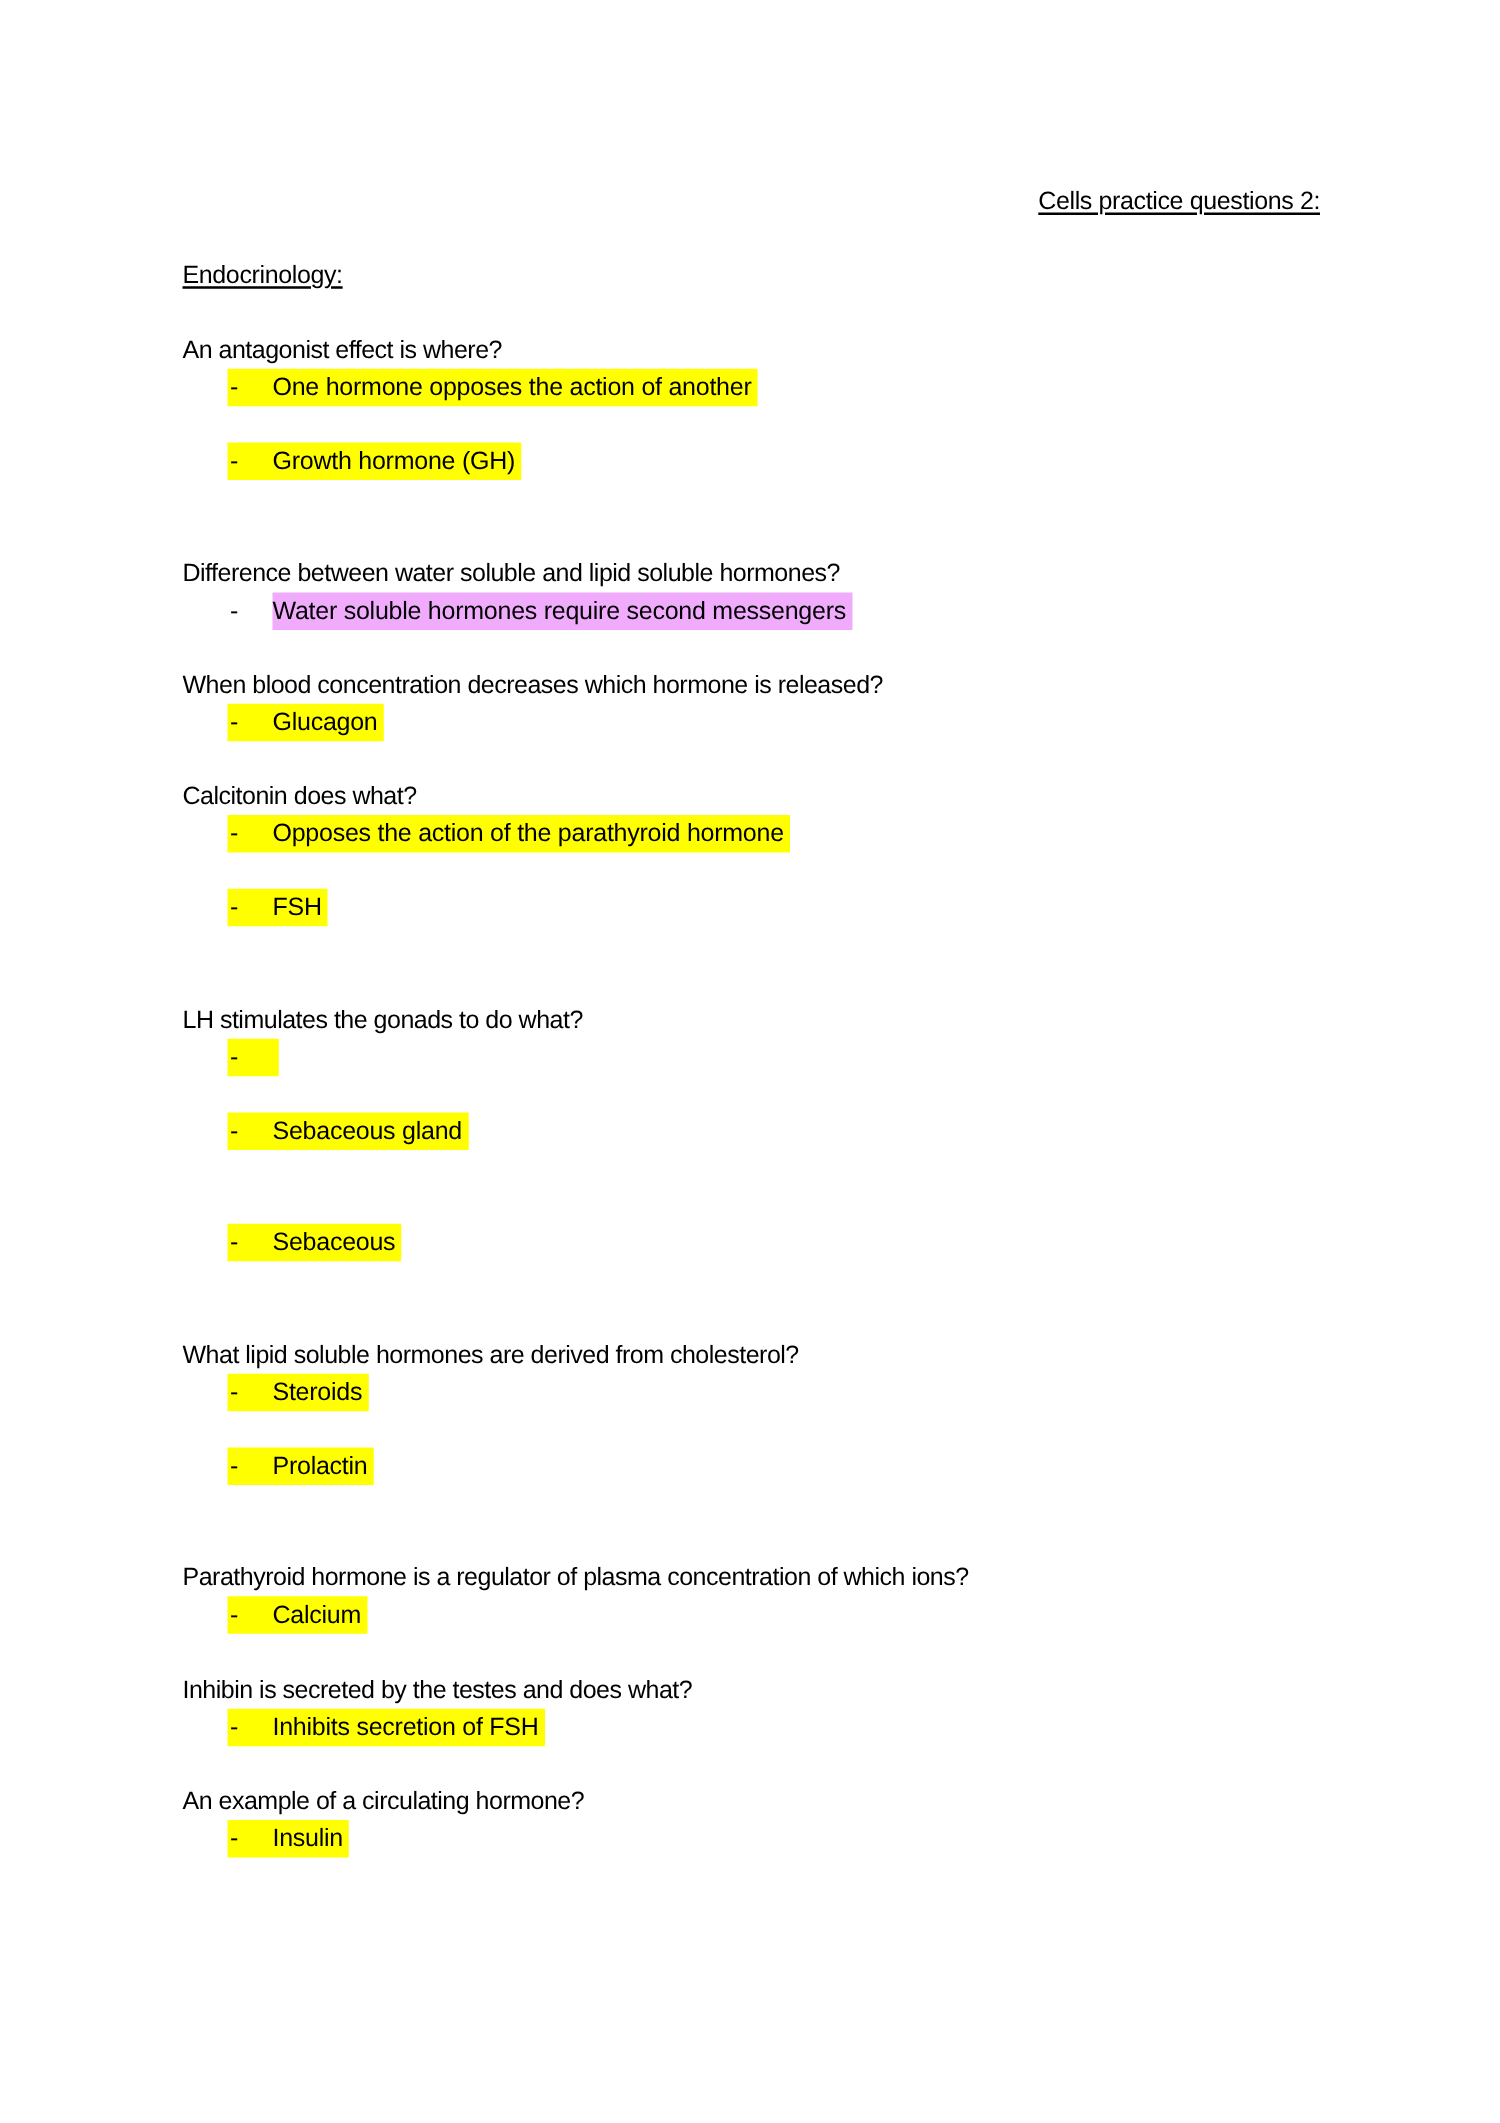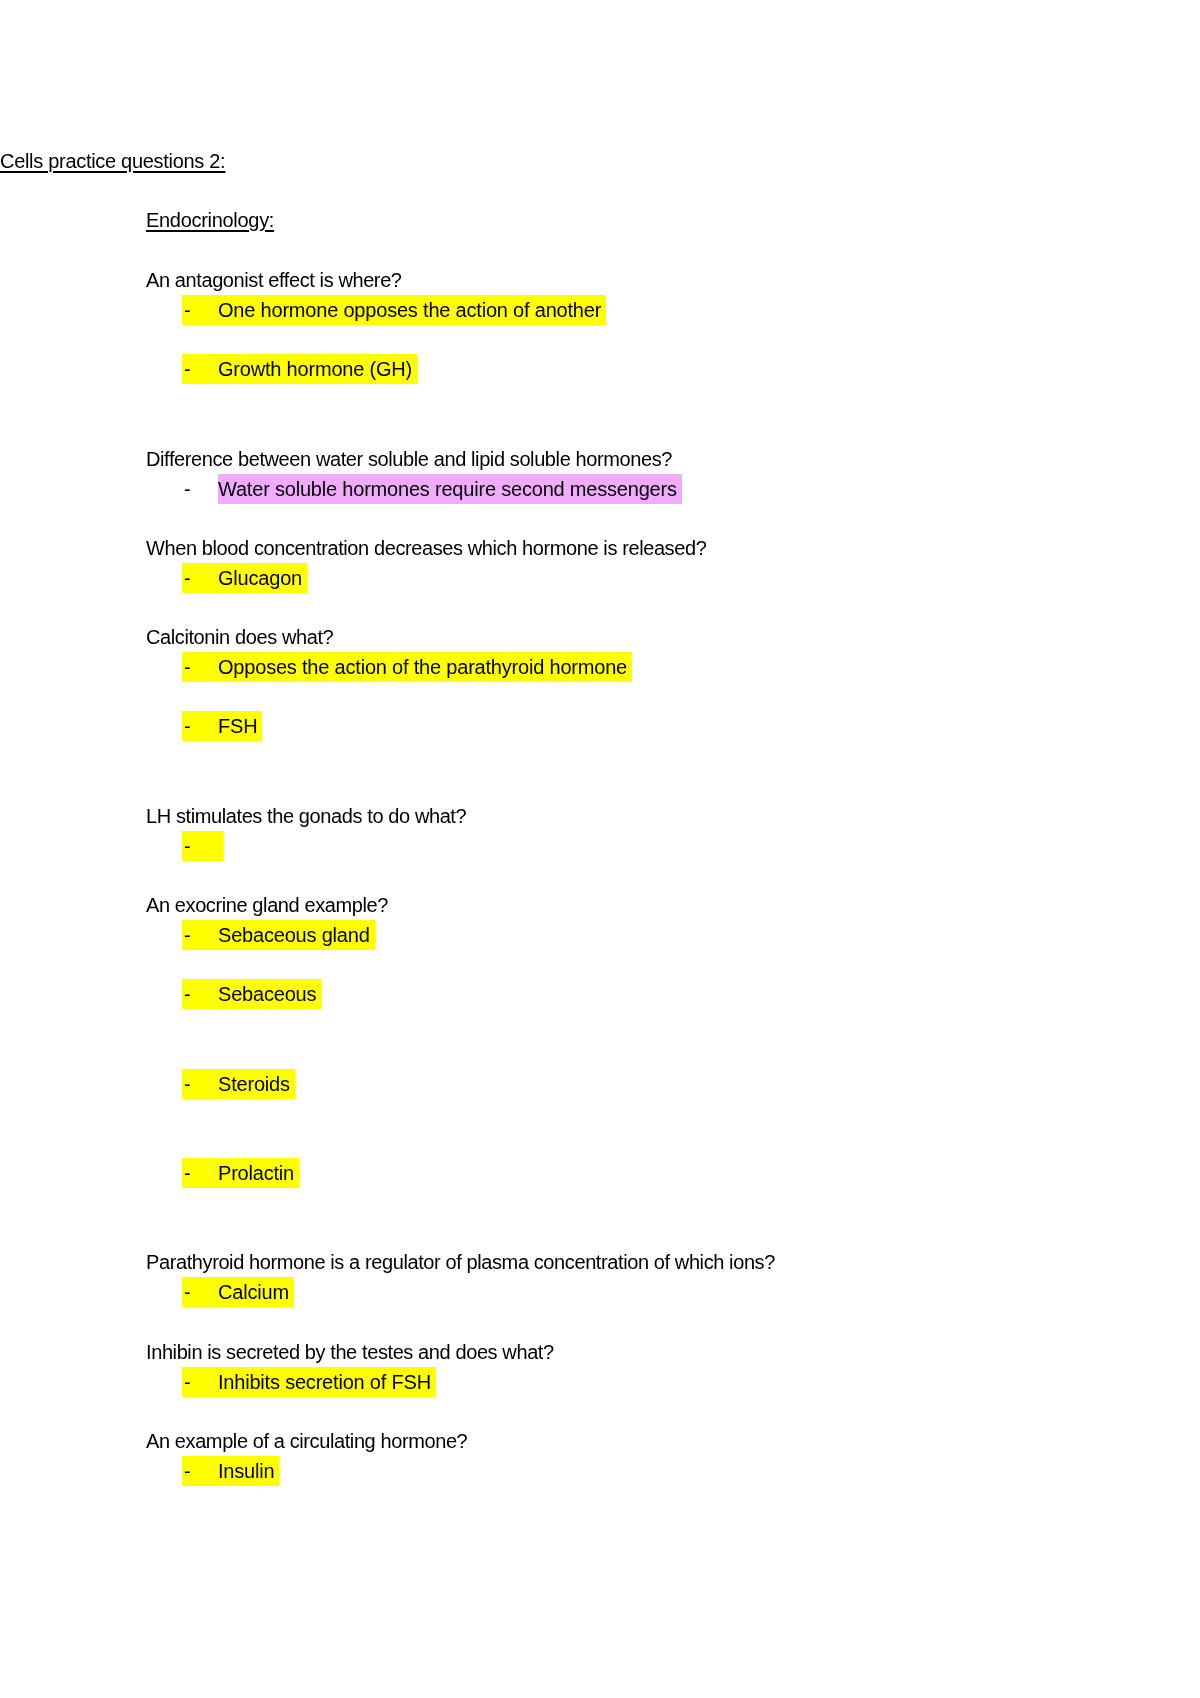--- a/index.html
+++ b/index.html
@@ -21,21 +21,21 @@
     top: 0;
     width: 1200px;
     height: 1698px;
     background: #ffffff;
   }
   .title {
     position: absolute;
     top: 146px;
     left: 0;
     width: 1056px;
-    text-align: left;
+    text-align: right;
     font-size: 20px;
     line-height: 30px;
     letter-spacing: -0.3px;
   }
   .title span {
     text-decoration: underline;
     text-underline-offset: 3px;
   }
   .section-heading {
     position: absolute;
@@ -144,33 +144,33 @@
             <span class="txt">FSH</span>
           </span></div>
       </div>
       <div class="qa">
         <div class="question">LH stimulates the gonads to do what?</div>
         <div class="answer"><span class="answer-row full">
             <span class="dash">-</span>
           </span></div>
       </div>
       <div class="qa">
-        <div class="question">An exocrine gland example?</div>
         <div class="answer"><span class="answer-row full">
             <span class="dash">-</span>
             <span class="txt">Sebaceous gland</span>
           </span></div>
       </div>
       <div class="qa">
         <div class="answer"><span class="answer-row full">
             <span class="dash">-</span>
             <span class="txt">Sebaceous</span>
           </span></div>
       </div>
       <div class="qa">
+        <div class="question">What lipid soluble hormones are derived from cholesterol?</div>
         <div class="answer"><span class="answer-row full">
             <span class="dash">-</span>
             <span class="txt">Steroids</span>
           </span></div>
       </div>
       <div class="qa">
         <div class="answer"><span class="answer-row full">
             <span class="dash">-</span>
             <span class="txt">Prolactin</span>
           </span></div>

